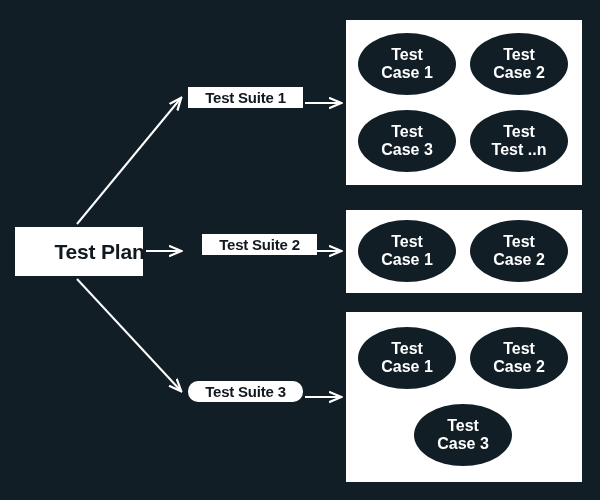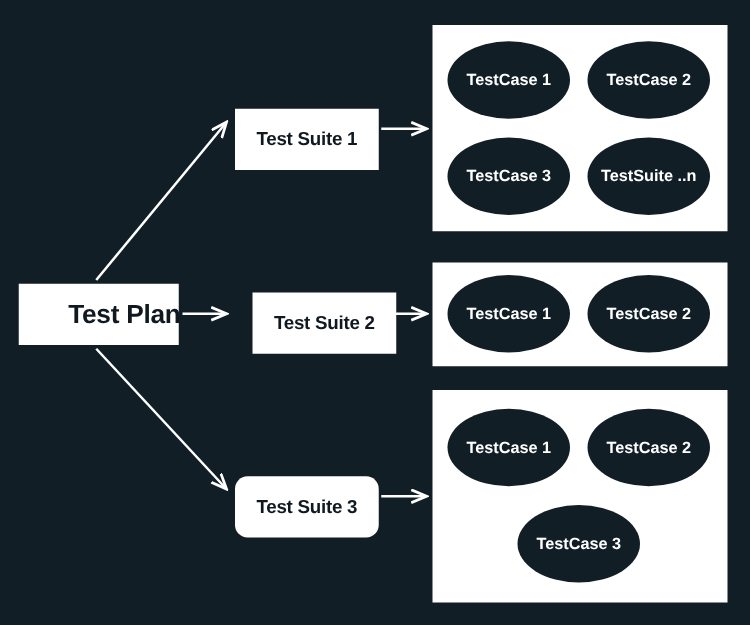--- a/index.html
+++ b/index.html
@@ -45,21 +45,21 @@
   .node-root {
     left: 15px;
     top: 227px;
     width: 128px;
     height: 49px;
     font-size: 21px;
     padding-left: 41px;
   }
   .node-suite {
     width: 115px;
-    height: 49px;
+    height: 21px;
     font-size: 15px;
   }
   .suite-1 { left: 188px; top: 87px; }
   .suite-2 { left: 188px; top: 234px; margin-left: 14px; }
   .suite-3 { left: 188px; top: 381px; border-radius: 10px; }
 
   
   .panel {
     position: absolute;
     background: #ffffff;
@@ -71,24 +71,24 @@
 
   
   .ellipse {
     position: absolute;
     width: 98px;
     height: 62px;
     border-radius: 50%;
     background: #111e26;
     color: #ffffff;
     display: flex;
-    flex-direction: row;
+    flex-direction: column;
     align-items: center;
     justify-content: center;
-    font-size: 13px;
+    font-size: 16px;
     font-weight: bold;
     line-height: 1.12;
     text-align: center;
   }
   .ellipse span { display: block; }
 
   
   .p1-e0 { left: 12px;  top: 13px; }
   .p1-e1 { left: 124px; top: 13px; }
   .p1-e2 { left: 12px;  top: 90px; }
@@ -148,21 +148,21 @@
     <div class="ellipse p1-e1">
       <span>Test</span>
       <span>Case 2</span>
     </div>
     <div class="ellipse p1-e2">
       <span>Test</span>
       <span>Case 3</span>
     </div>
     <div class="ellipse p1-e3">
       <span>Test</span>
-      <span>Suite ..n</span>
+      <span>Test ..n</span>
     </div>
   </div>
 
   <div class="panel panel-2">
     <div class="ellipse p2-e0">
       <span>Test</span>
       <span>Case 1</span>
     </div>
     <div class="ellipse p2-e1">
       <span>Test</span>

